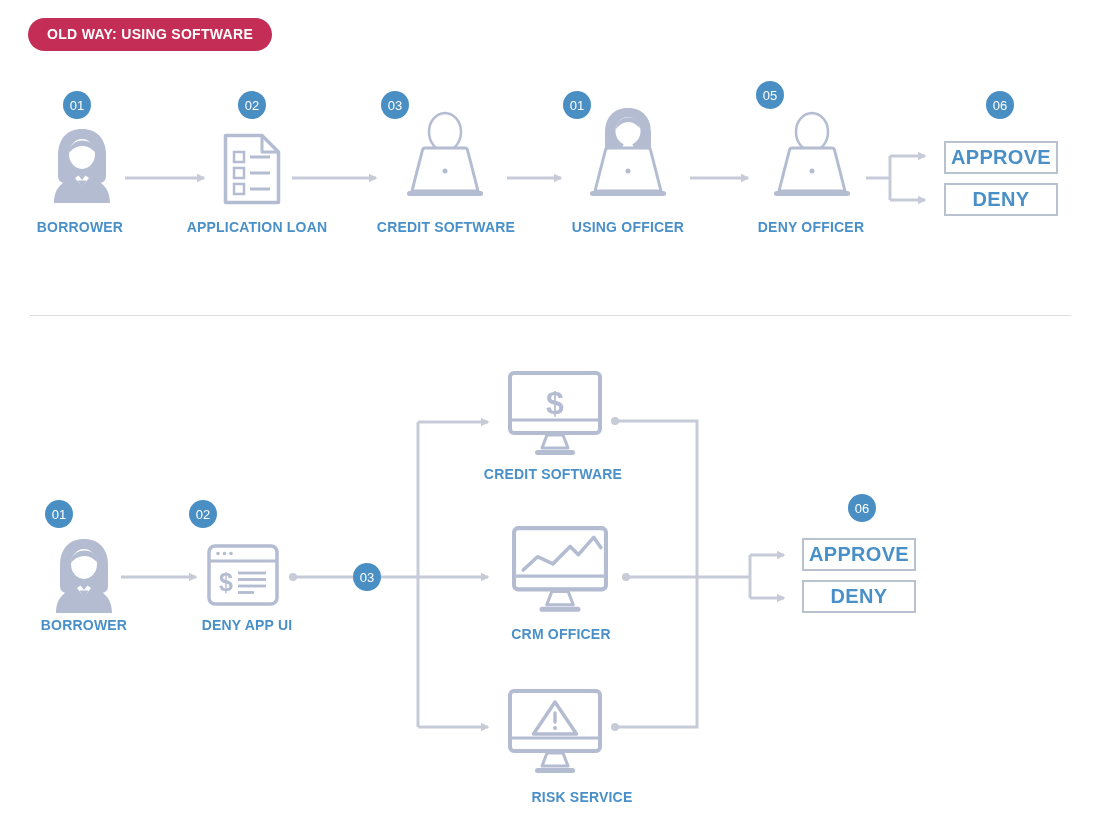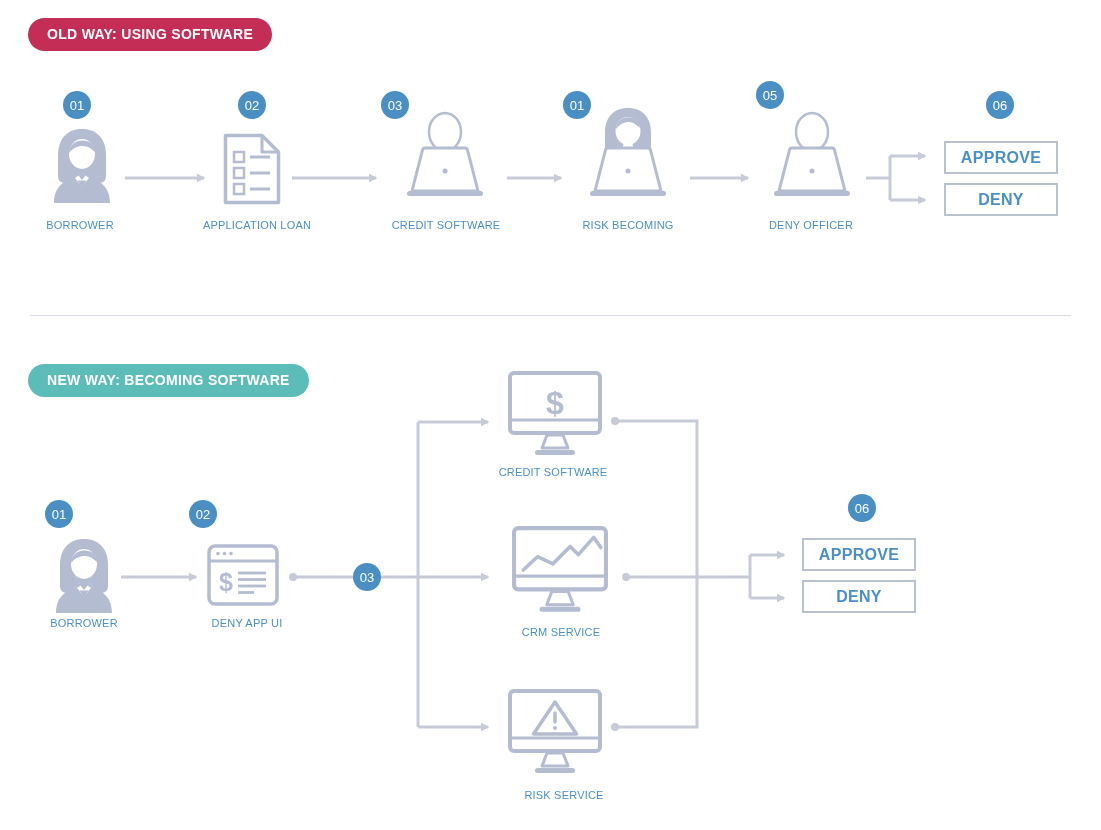--- a/index.html
+++ b/index.html
@@ -5,23 +5,23 @@
   html,body{margin:0;padding:0;background:#fff;}
   .canvas{position:relative;width:1101px;height:830px;background:#fff;
           font-family:"Liberation Sans",sans-serif;overflow:hidden;}
   .pill{position:absolute;height:33px;line-height:33px;border-radius:17px;
         padding:0 19px;color:#fff;font-size:14px;font-weight:bold;letter-spacing:.3px;white-space:nowrap;}
   .pill.old{left:28px;top:18px;background:var(--old_badge);}
   .pill.new{left:28px;top:364px;background:var(--new_badge);}
   .num{position:absolute;width:28px;height:28px;border-radius:50%;background:var(--step_badge);
        color:#fff;font-size:13px;font-weight:normal;display:flex;align-items:center;justify-content:center;}
   .lbl{position:absolute;transform:translateX(-50%);color:var(--label_text);
-       font-size:11px;font-weight:normal;letter-spacing:.2px;white-space:nowrap;}
+       font-size:14px;font-weight:bold;letter-spacing:.2px;white-space:nowrap;}
   .obox{position:absolute;width:110px;height:29px;border:2px solid var(--box_border);background:#fff;
-        color:var(--label_text);font-size:16px;font-weight:bold;letter-spacing:.3px;
+        color:var(--label_text);font-size:20px;font-weight:bold;letter-spacing:.3px;
         display:flex;align-items:center;justify-content:center;}
   .icon{position:absolute;}
   .divider{position:absolute;left:30px;top:315px;width:1041px;height:1px;background:var(--divider);}
   svg.wires{position:absolute;left:0;top:0;}
   .ln{stroke:var(--arrow);stroke-width:3;fill:none;}
   .dot{fill:var(--arrow);}
   .arrowhead{fill:var(--arrow);}
   .ic-fill{fill:var(--icon);}
   .ic-stroke{fill:none;stroke:var(--icon);}
   .ic-frame{fill:#fff;stroke:var(--icon);}
@@ -61,21 +61,20 @@
       <circle class="dot" cx="615" cy="727" r="4"></circle>
       <circle class="dot" cx="626" cy="577" r="4"></circle>
       <line class="ln" x1="626" y1="577" x2="750" y2="577"></line>
       <path class="ln" d="M750 555 L750 598"></path>
       <line class="ln" x1="750" y1="555" x2="784" y2="555" marker-end="url(#ah)"></line>
       <line class="ln" x1="750" y1="598" x2="784" y2="598" marker-end="url(#ah)"></line>
     </g>
   </svg>
 
   <div class="pill old">OLD WAY: USING SOFTWARE</div>
-  <div class="pill new">NEW WAY: BECOMING SOFTWARE</div>
   <div class="divider"></div>
 
   <div class="num" style="left:63px;top:91px">01</div>
   <div class="num" style="left:238px;top:91px">02</div>
   <div class="num" style="left:381px;top:91px">03</div>
   <div class="num" style="left:563px;top:91px">01</div>
   <div class="num" style="left:756px;top:81px">05</div>
   <div class="num" style="left:986px;top:91px">06</div>
 
   <svg class="icon" style="left:46px;top:127px" width="72" height="76" viewBox="0 0 72 76">
@@ -122,21 +121,21 @@
     <path class="ic-fill" d="M35 27 C35 8 69 8 69 27 C69 18 62 13 52 13 C42 13 35 18 35 27 Z"></path>
     <path class="ic-fill" d="M21 84 C21 58 35 50 44 48 L52 55 L60 48 C69 50 83 58 83 84 Z"></path>
     <path class="ic-frame" stroke-width="3" stroke-linejoin="round" d="M32 46 Q30 46 29.5 48 L19 89 L85 89 L74.5 48 Q74 46 72 46 Z"></path>
     <circle class="ic-fill" cx="52" cy="69" r="2.5"></circle>
     <rect class="ic-fill" x="14" y="89" width="76" height="5" rx="2.5"></rect>
   </svg>
 
   <div class="lbl" style="left:80px;top:219px">BORROWER</div>
   <div class="lbl" style="left:257px;top:219px">APPLICATION LOAN</div>
   <div class="lbl" style="left:446px;top:219px">CREDIT SOFTWARE</div>
-  <div class="lbl" style="left:628px;top:219px">RISK BECOMING</div>
+  <div class="lbl" style="left:628px;top:219px">USING OFFICER</div>
   <div class="lbl" style="left:811px;top:219px">DENY OFFICER</div>
 
   <div class="obox" style="left:944px;top:141px">APPROVE</div>
   <div class="obox" style="left:944px;top:183px">DENY</div>
 
   <div class="num" style="left:45px;top:500px">01</div>
   <div class="num" style="left:189px;top:500px">02</div>
   <div class="num" style="left:353px;top:563px">03</div>
   <div class="num" style="left:848px;top:494px">06</div>
 
@@ -184,19 +183,19 @@
     <path class="ic-stroke" stroke-width="3.5" stroke-linejoin="round" d="M47 13 L68.5 45 L25.5 45 Z"></path>
     <line class="ic-stroke" stroke-width="3.5" stroke-linecap="round" x1="47" y1="24" x2="47" y2="33"></line>
     <circle class="ic-fill" cx="47" cy="39" r="2"></circle>
     <path class="ic-frame" stroke-width="3" stroke-linejoin="round" d="M39 64 L55 64 L60 77 L34 77 Z"></path>
     <rect class="ic-fill" x="27" y="79" width="40" height="5" rx="2.5"></rect>
   </svg>
 
   <div class="lbl" style="left:84px;top:617px">BORROWER</div>
   <div class="lbl" style="left:247px;top:617px">DENY APP UI</div>
   <div class="lbl" style="left:553px;top:466px">CREDIT SOFTWARE</div>
-  <div class="lbl" style="left:561px;top:626px">CRM SERVICE</div>
-  <div class="lbl" style="left:564px;top:789px">RISK SERVICE</div>
+  <div class="lbl" style="left:561px;top:626px">CRM OFFICER</div>
+  <div class="lbl" style="left:582px;top:789px">RISK SERVICE</div>
 
   <div class="obox" style="left:802px;top:538px">APPROVE</div>
   <div class="obox" style="left:802px;top:580px">DENY</div>
 
 </div>
 
 </body></html>

